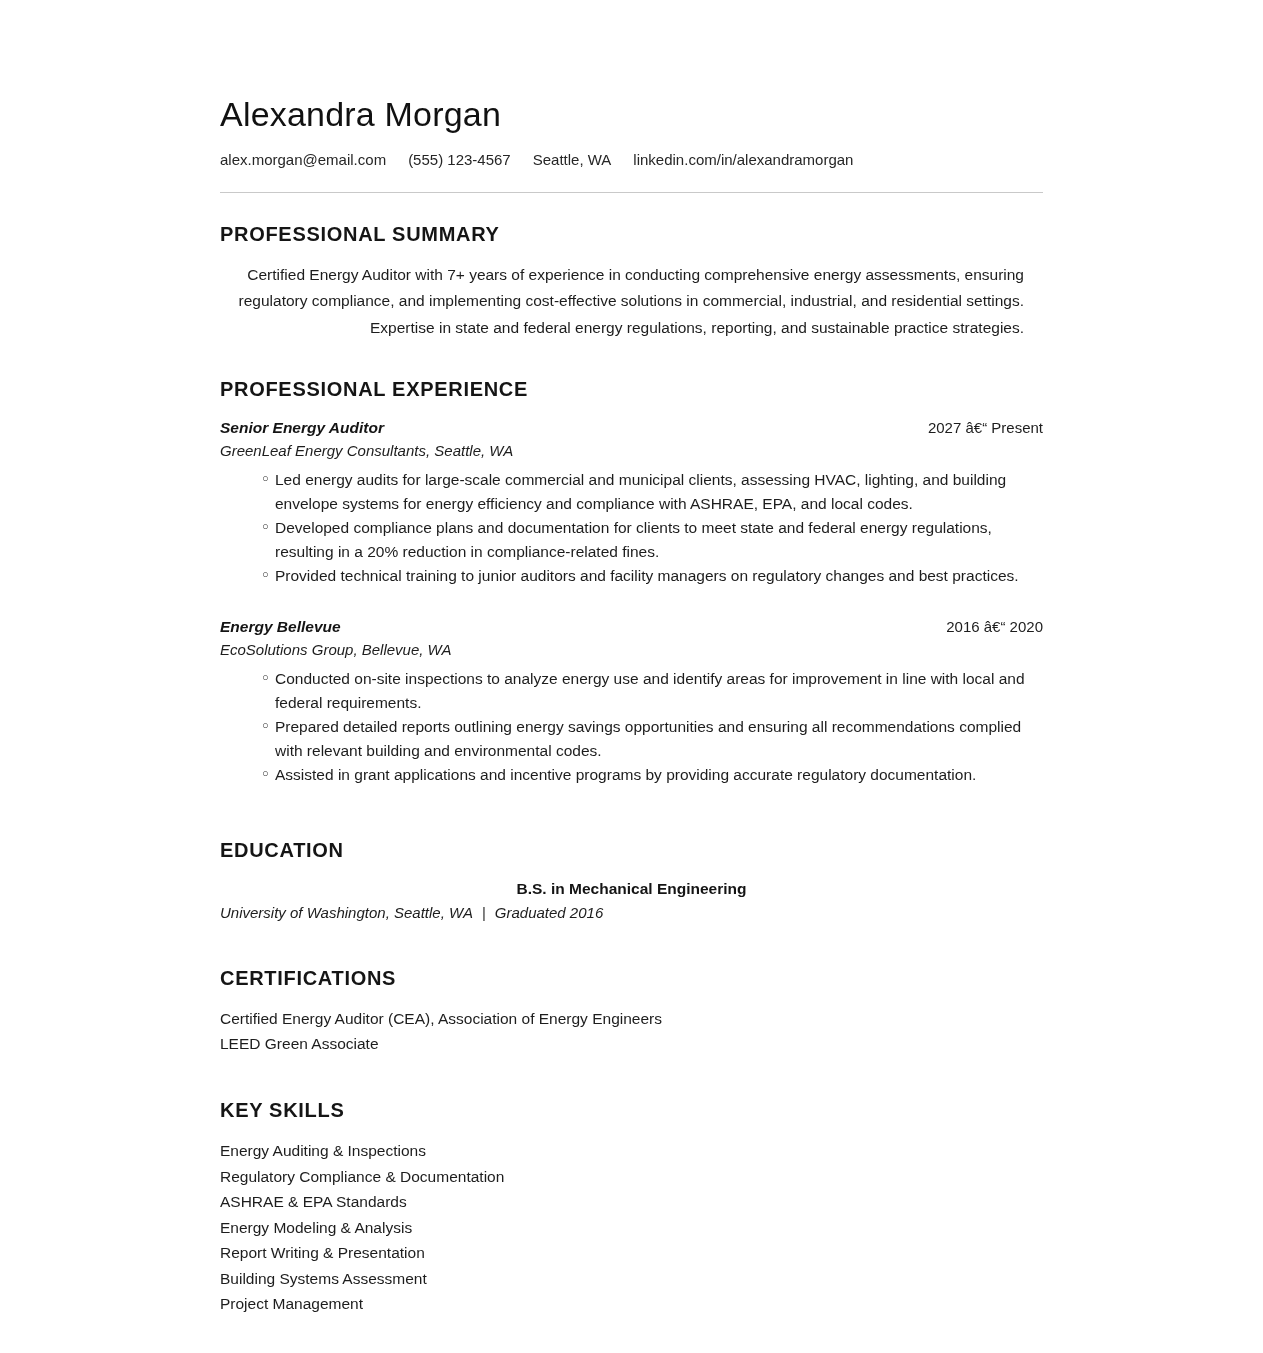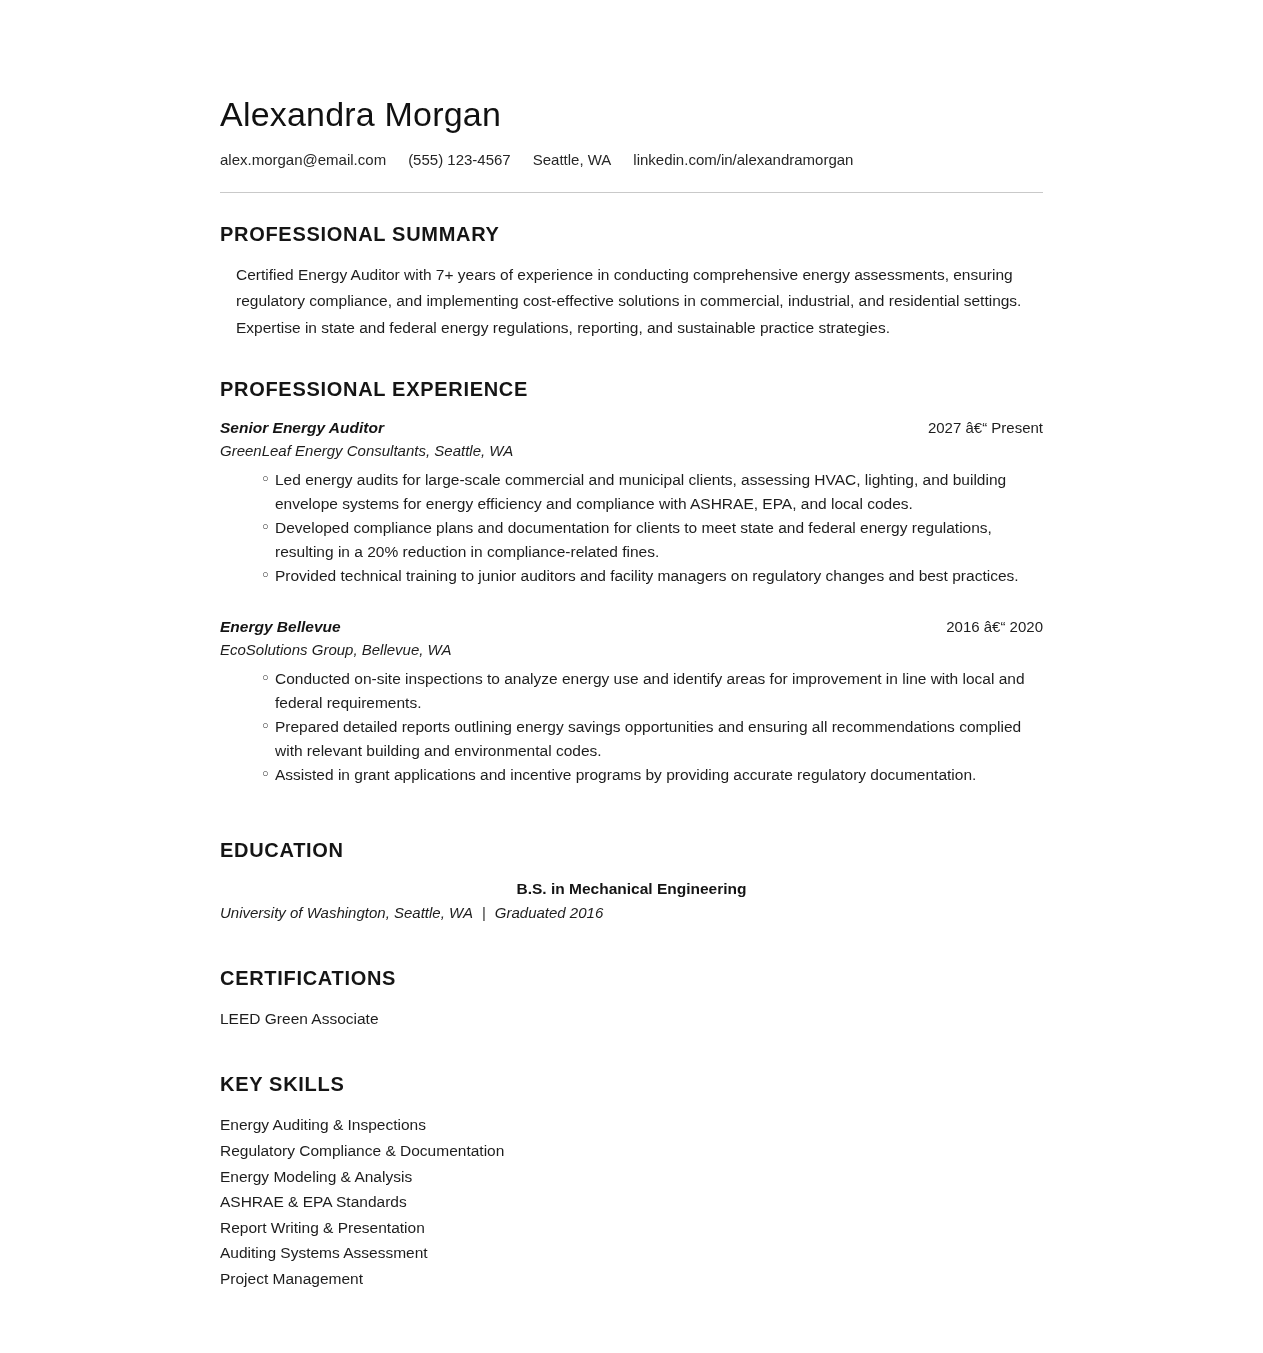--- a/index.html
+++ b/index.html
@@ -68,22 +68,23 @@
   .section-experience { margin-bottom: 52px; }
   .section-education { margin-bottom: 42px; }
   .section-certifications { margin-bottom: 42px; }
   .section-skills { margin-bottom: 0; }
 
   
   .summary-text {
     font-size: 15.5px;
     line-height: 1.72;
     color: #1d1d1d;
-    margin: 16px;
+    margin: 4px;
     max-width: 800px;
+    text-align: right;
   }
 
   
   .job { margin-bottom: 28px; }
   .job:last-child { margin-bottom: 0; }
   .job-head {
     display: flex;
     justify-content: space-between;
     align-items: baseline;
     width: 100%;
@@ -219,31 +220,32 @@
 
     <section class="section section-education">
       <h2 class="section-title">EDUCATION</h2>
       <div class="edu-degree">B.S. in Mechanical Engineering</div>
       <div class="edu-detail"><span>University of Washington, Seattle, WA</span><span class="edu-pipe">|</span><span>Graduated 2016</span></div>
     </section>
 
     <section class="section section-certifications">
       <h2 class="section-title">CERTIFICATIONS</h2>
       <ul class="plain-list">
+        <li>Certified Energy Auditor (CEA), Association of Energy Engineers</li>
         <li>LEED Green Associate</li>
       </ul>
     </section>
 
     <section class="section section-skills">
       <h2 class="section-title">KEY SKILLS</h2>
       <ul class="plain-list">
         <li>Energy Auditing &amp; Inspections</li>
         <li>Regulatory Compliance &amp; Documentation</li>
+        <li>ASHRAE &amp; EPA Standards</li>
         <li>Energy Modeling &amp; Analysis</li>
-        <li>ASHRAE &amp; EPA Standards</li>
         <li>Report Writing &amp; Presentation</li>
-        <li>Auditing Systems Assessment</li>
+        <li>Building Systems Assessment</li>
         <li>Project Management</li>
       </ul>
     </section>
 
   </div>
 </div>
 
 </body></html>

